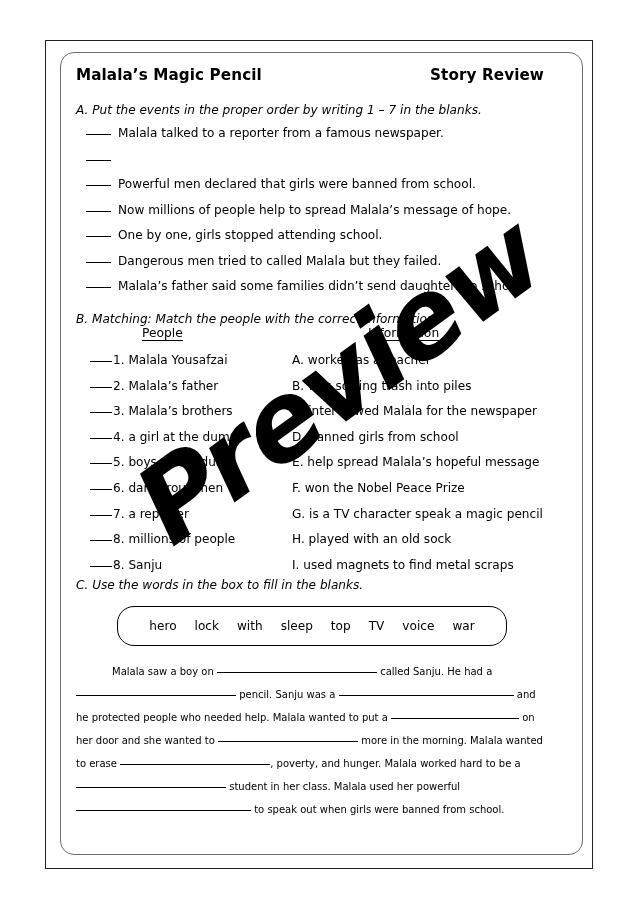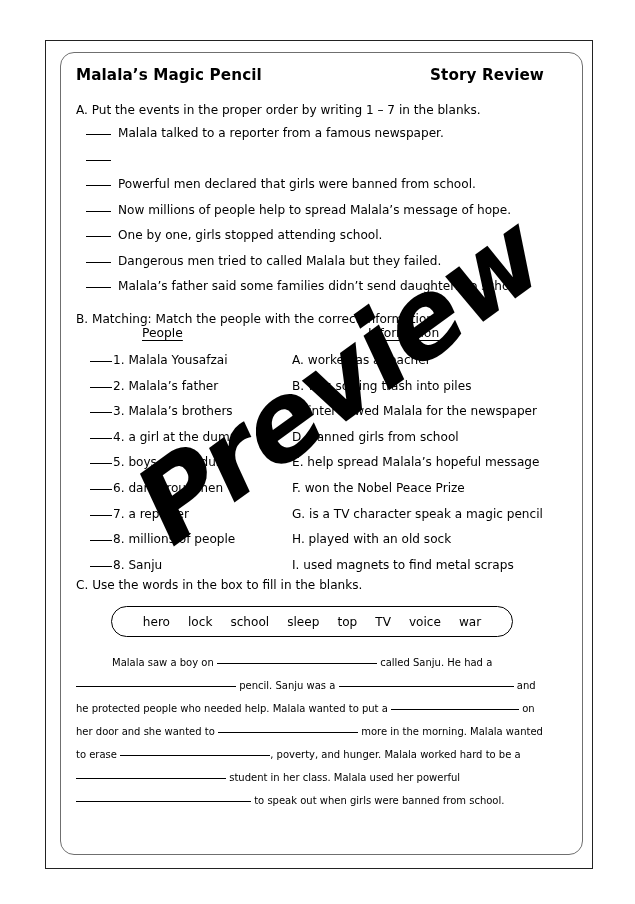--- a/index.html
+++ b/index.html
@@ -60,20 +60,21 @@
   .doc-title, .doc-subtitle {
     font-size: 15.2px;
     font-weight: bold;
     letter-spacing: 0.1px;
   }
 
   
   .section-prompt {
     font-size: 12.1px;
     margin-top: 19px;
+    font-style: italic;
   }
   .ordering-list {
     margin-top: 9px;
   }
   .ordering-item {
     font-size: 12.1px;
     margin: 0 0 11.5px 10px;
     white-space: nowrap;
   }
   .blank-short {
@@ -131,21 +132,21 @@
 
   
   .wordbank-wrap {
     margin-top: 14px;
     display: flex;
     justify-content: center;
   }
   .wordbank {
     border: 1.1px solid #000;
     border-radius: 17px;
-    height: 31px;
+    height: 40px;
     min-width: 340px;
     display: flex;
     align-items: center;
     justify-content: space-between;
     padding: 0 22px;
     box-sizing: border-box;
   }
   .wordbank-word {
     font-size: 12.1px;
     padding: 0 9px;
@@ -277,21 +278,21 @@
     </div>
   </div>
 
   <div>
     <div class="section-prompt">C. Use the words in the box to fill in the blanks.</div>
 
     <div class="wordbank-wrap">
       <div class="wordbank">
         <span class="wordbank-word">hero</span>
         <span class="wordbank-word">lock</span>
-        <span class="wordbank-word">school</span>
+        <span class="wordbank-word">with</span>
         <span class="wordbank-word">sleep</span>
         <span class="wordbank-word">top</span>
         <span class="wordbank-word">TV</span>
         <span class="wordbank-word">voice</span>
         <span class="wordbank-word">war</span>
       </div>
     </div>
 
     <div class="cloze">
       <span>Malala saw a boy on</span>

